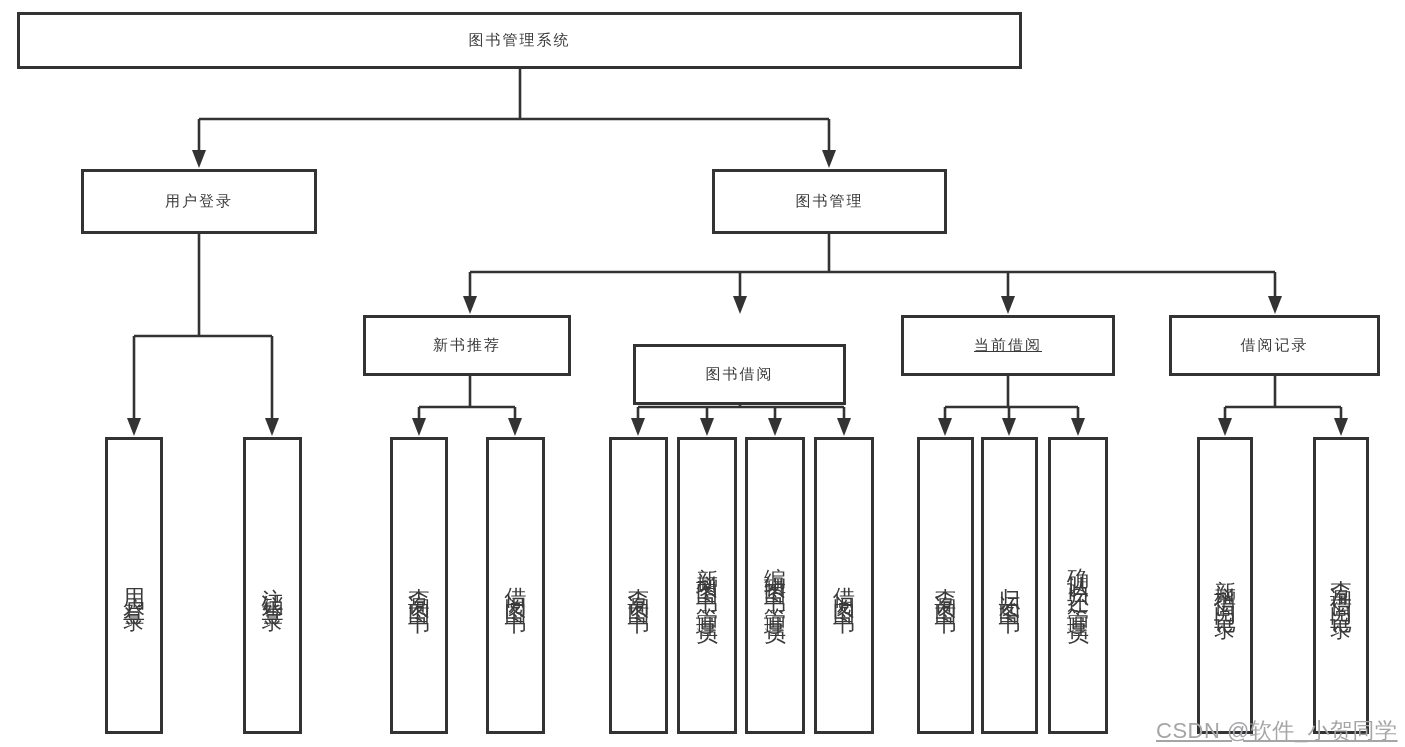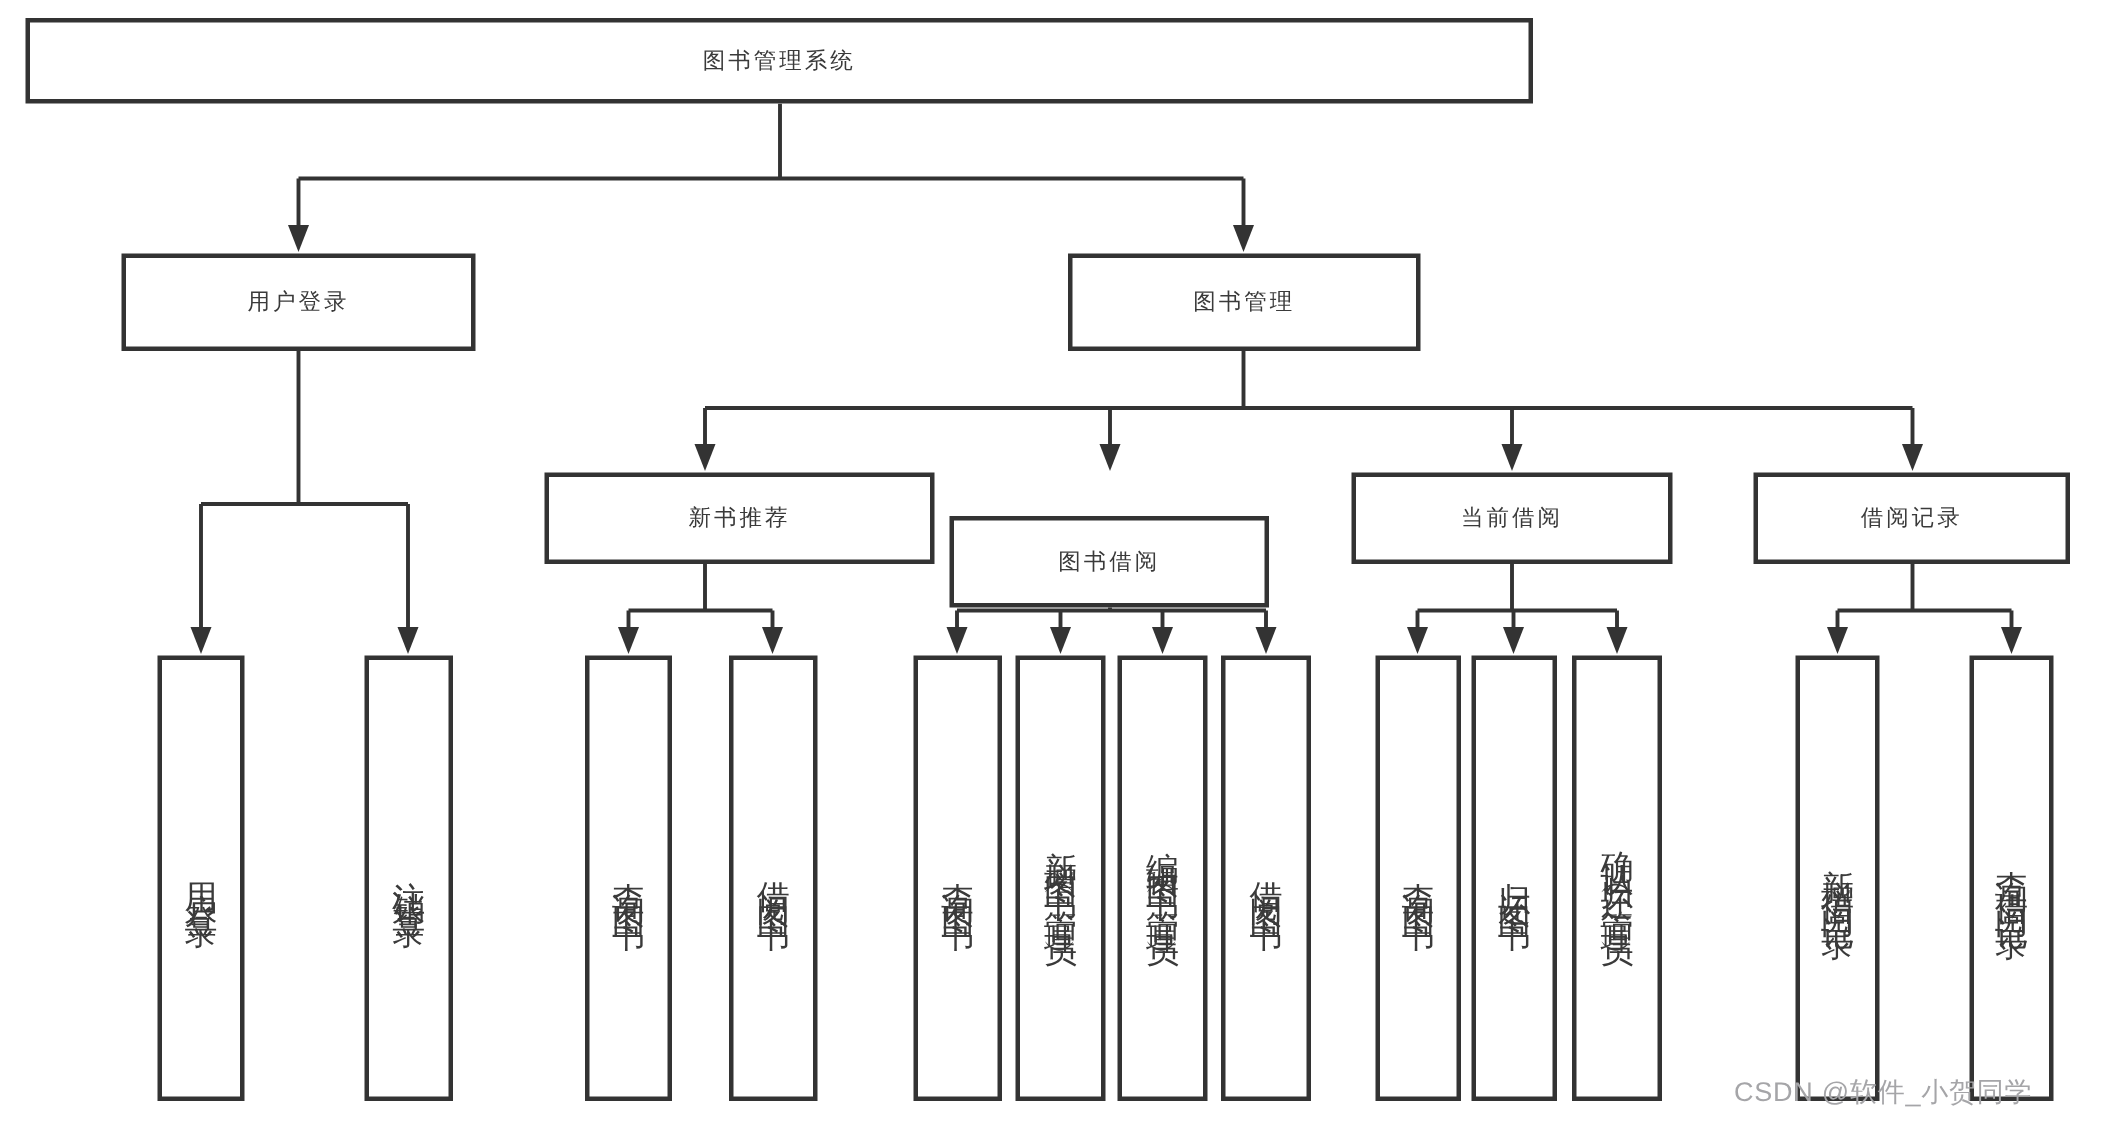--- a/index.html
+++ b/index.html
@@ -17,42 +17,42 @@
   .leaf{
     writing-mode:vertical-rl;text-orientation:mixed;
     font-size:22px;letter-spacing:8px;line-height:1;
   }
   
   #root{left:17px;top:12px;width:1005px;height:57px;}
   
   #n-user-login{left:81px;top:169px;width:236px;height:65px;}
   #n-book-mgmt{left:712px;top:169px;width:235px;height:65px;}
   
-  #n-new-book{left:363px;top:315px;width:260px;height:61px;}
+  #n-new-book{left:363px;top:315px;width:208px;height:61px;}
   #n-book-borrow{left:633px;top:315px;width:213px;height:61px;margin-top:29px;}
-  #n-current-borrow{left:901px;top:315px;width:214px;height:61px;}
+  #n-current-borrow{left:901px;top:315px;width:214px;height:61px;text-decoration:underline;}
   #n-borrow-record{left:1169px;top:315px;width:211px;height:61px;}
   
   .leaf{top:437px;height:297px;}
   #l-login{left:105px;width:58px;}
   #l-logout{left:243px;width:59px;}
   #l-nb-query{left:390px;width:58px;}
   #l-nb-borrow{left:486px;width:59px;}
   #l-bb-query{left:609px;width:59px;}
   #l-bb-add{left:677px;width:60px;}
   #l-bb-edit{left:745px;width:60px;}
   #l-bb-borrow{left:814px;width:60px;}
   #l-cb-query{left:917px;width:57px;}
   #l-cb-return{left:981px;width:57px;}
   #l-cb-confirm{left:1048px;width:60px;}
   #l-br-add{left:1197px;width:56px;}
   #l-br-query{left:1313px;width:56px;}
   #watermark{
-    position:absolute;left:1156px;top:716px;font-size:18px;letter-spacing:0.5px;
-    color:#a5a5a8;white-space:nowrap;
+    position:absolute;left:1156px;top:716px;font-size:22px;letter-spacing:0.5px;
+    color:#a5a5a8;white-space:nowrap;text-decoration:underline;
   }
   svg line, svg polyline{stroke:#333333;stroke-width:2.6;fill:none;}
   svg polygon{fill:#333333;stroke:none;}
 </style>
 </head>
 <body>
 
 <svg id="connectors" viewBox="0 0 1405 747" xmlns="http://www.w3.org/2000/svg">
 
   <polyline points="520,69 520,119"></polyline>

